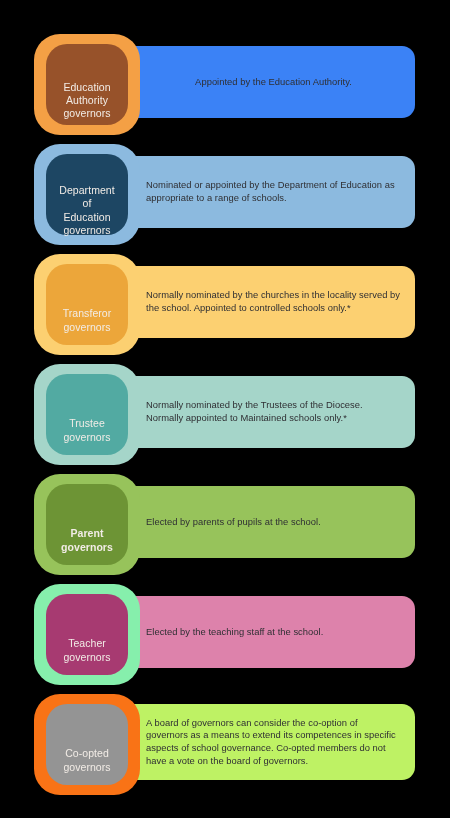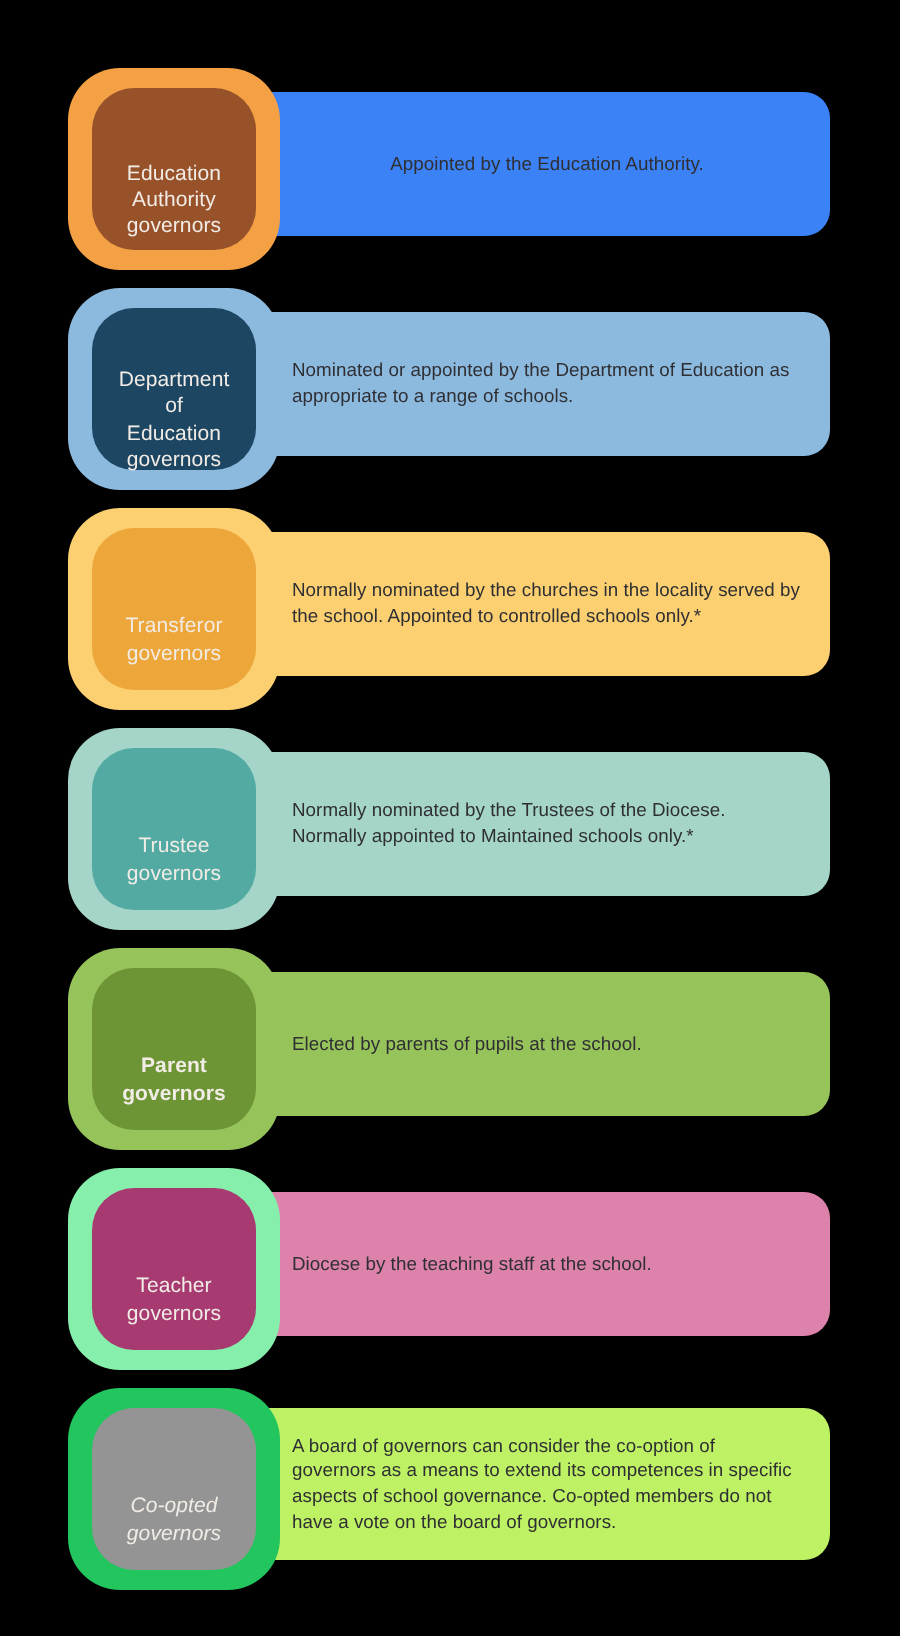--- a/index.html
+++ b/index.html
@@ -152,35 +152,35 @@
     <div class="badge-outer" style="background: rgb(151, 195, 91);">
       <div class="badge-inner" style="background: rgb(109, 148, 53); font-weight: bold;">
         <div class="badge-label" style="color: rgb(242, 236, 230);">Parent
 governors</div>
       </div>
     </div>
   </div>
 
   <div class="row">
     <div class="desc-bar" style="background: rgb(221, 130, 171);">
-      <div class="desc-text" style="color: rgb(47, 47, 51);">Diocese by the teaching staff at the school.</div>
+      <div class="desc-text" style="color: rgb(47, 47, 51);">Elected by the teaching staff at the school.</div>
     </div>
     <div class="badge-outer" style="background: #86efac;">
       <div class="badge-inner" style="background: rgb(167, 58, 113);">
         <div class="badge-label" style="color: rgb(242, 236, 230);">Teacher
 governors</div>
       </div>
     </div>
   </div>
 
   <div class="row tall">
     <div class="desc-bar" style="background: #bef264;">
       <div class="desc-text" style="color: rgb(47, 47, 51);">A board of governors can consider the co-option of governors as a means to extend its competences in specific aspects of school governance. Co-opted members do not have a vote on the board of governors.</div>
     </div>
-    <div class="badge-outer" style="background: #22c55e; font-style: italic;">
+    <div class="badge-outer" style="background: #f97316;">
       <div class="badge-inner" style="background: rgb(148, 148, 148);">
         <div class="badge-label" style="color: rgb(242, 236, 230);">Co-opted
 governors</div>
       </div>
     </div>
   </div>
 
 </div>
 
 </body></html>

